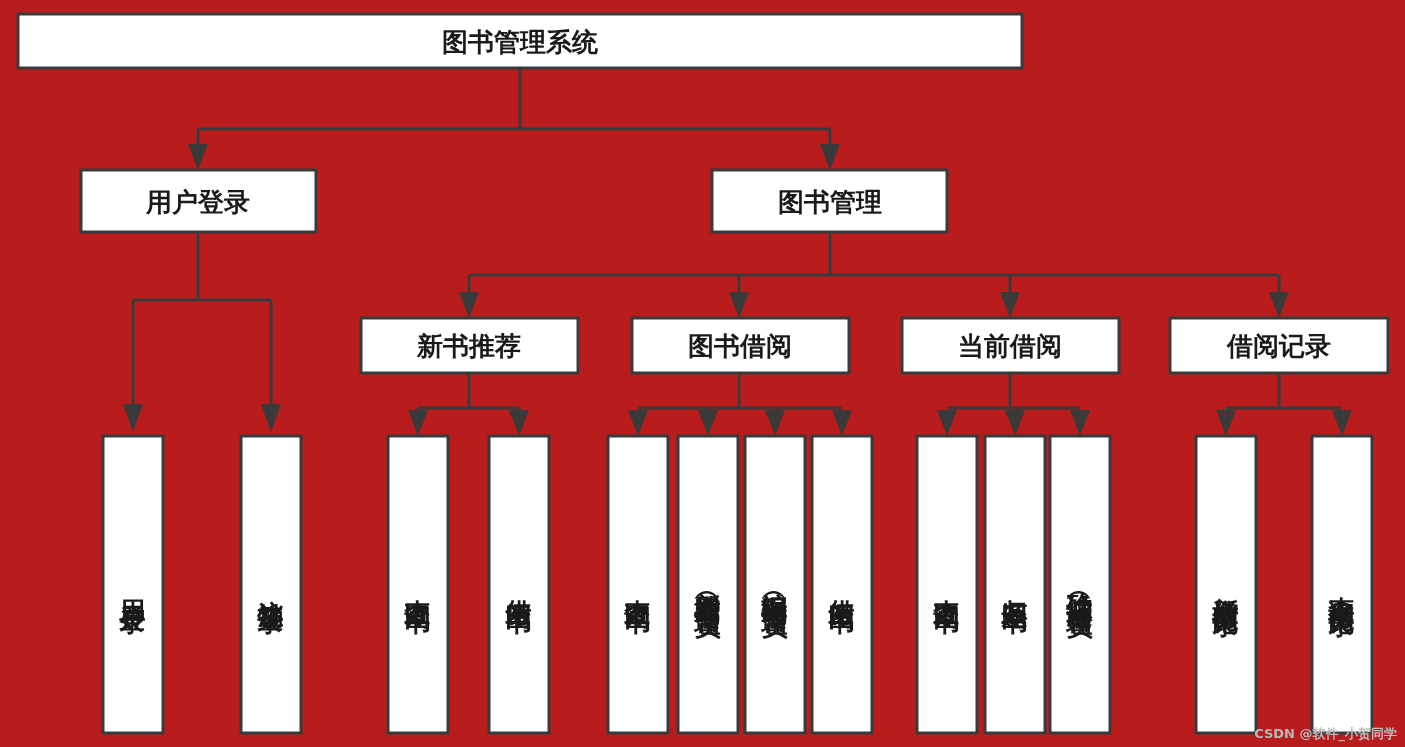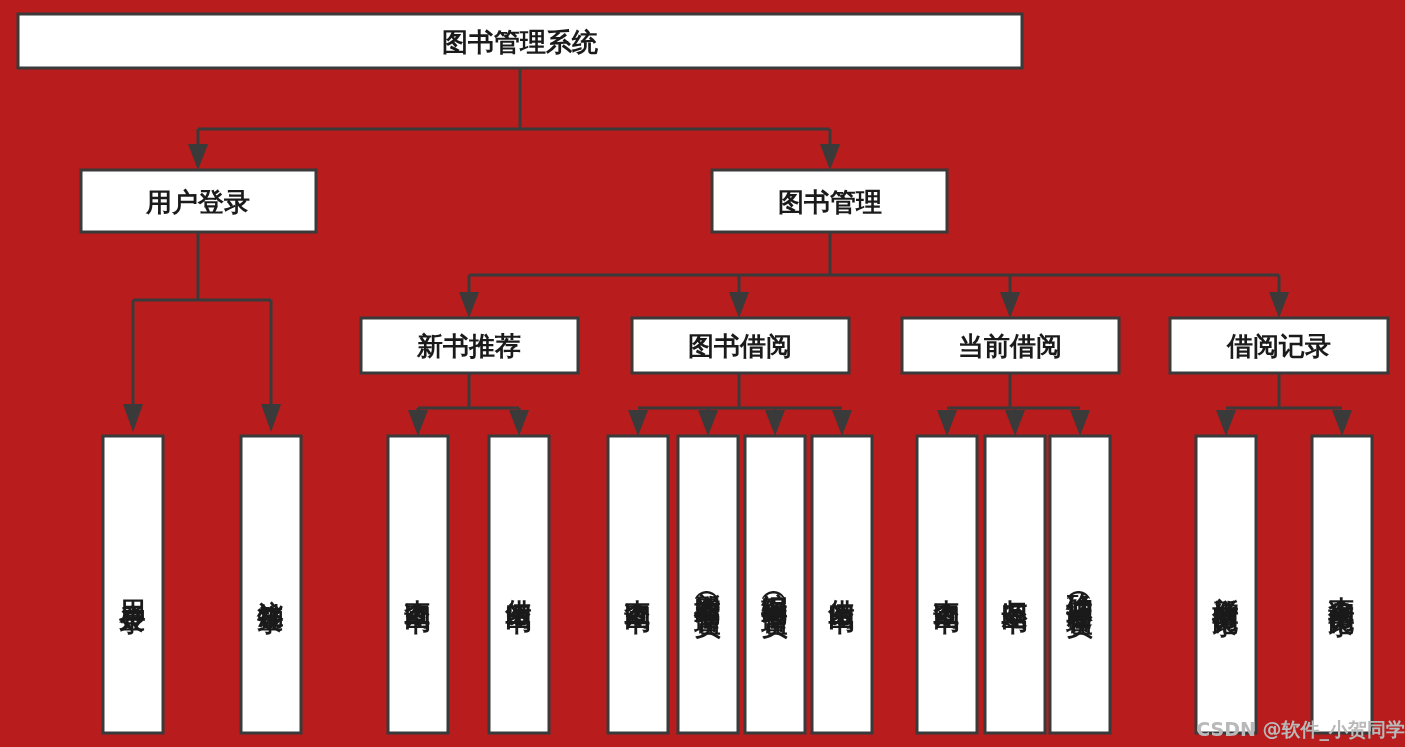--- a/index.html
+++ b/index.html
@@ -49,23 +49,23 @@
     fill: #1a1a1a;
     font-family: "DejaVu Sans", "Liberation Sans", sans-serif;
     writing-mode: vertical-rl;
     text-orientation: upright;
     glyph-orientation-vertical: 0;
     text-anchor: middle;
     letter-spacing: 3px;
   }
   .watermark {
     position: absolute;
-    right: 0;
+    right: 8px;
     bottom: 4px;
-    font-size: 19px;
+    font-size: 13px;
     color: #b9b9b9;
     font-family: "DejaVu Sans", "Liberation Sans", sans-serif;
     white-space: nowrap;
     user-select: none;
   }
 </style>
 </head>
 <body>
 
 <div id="stage">

